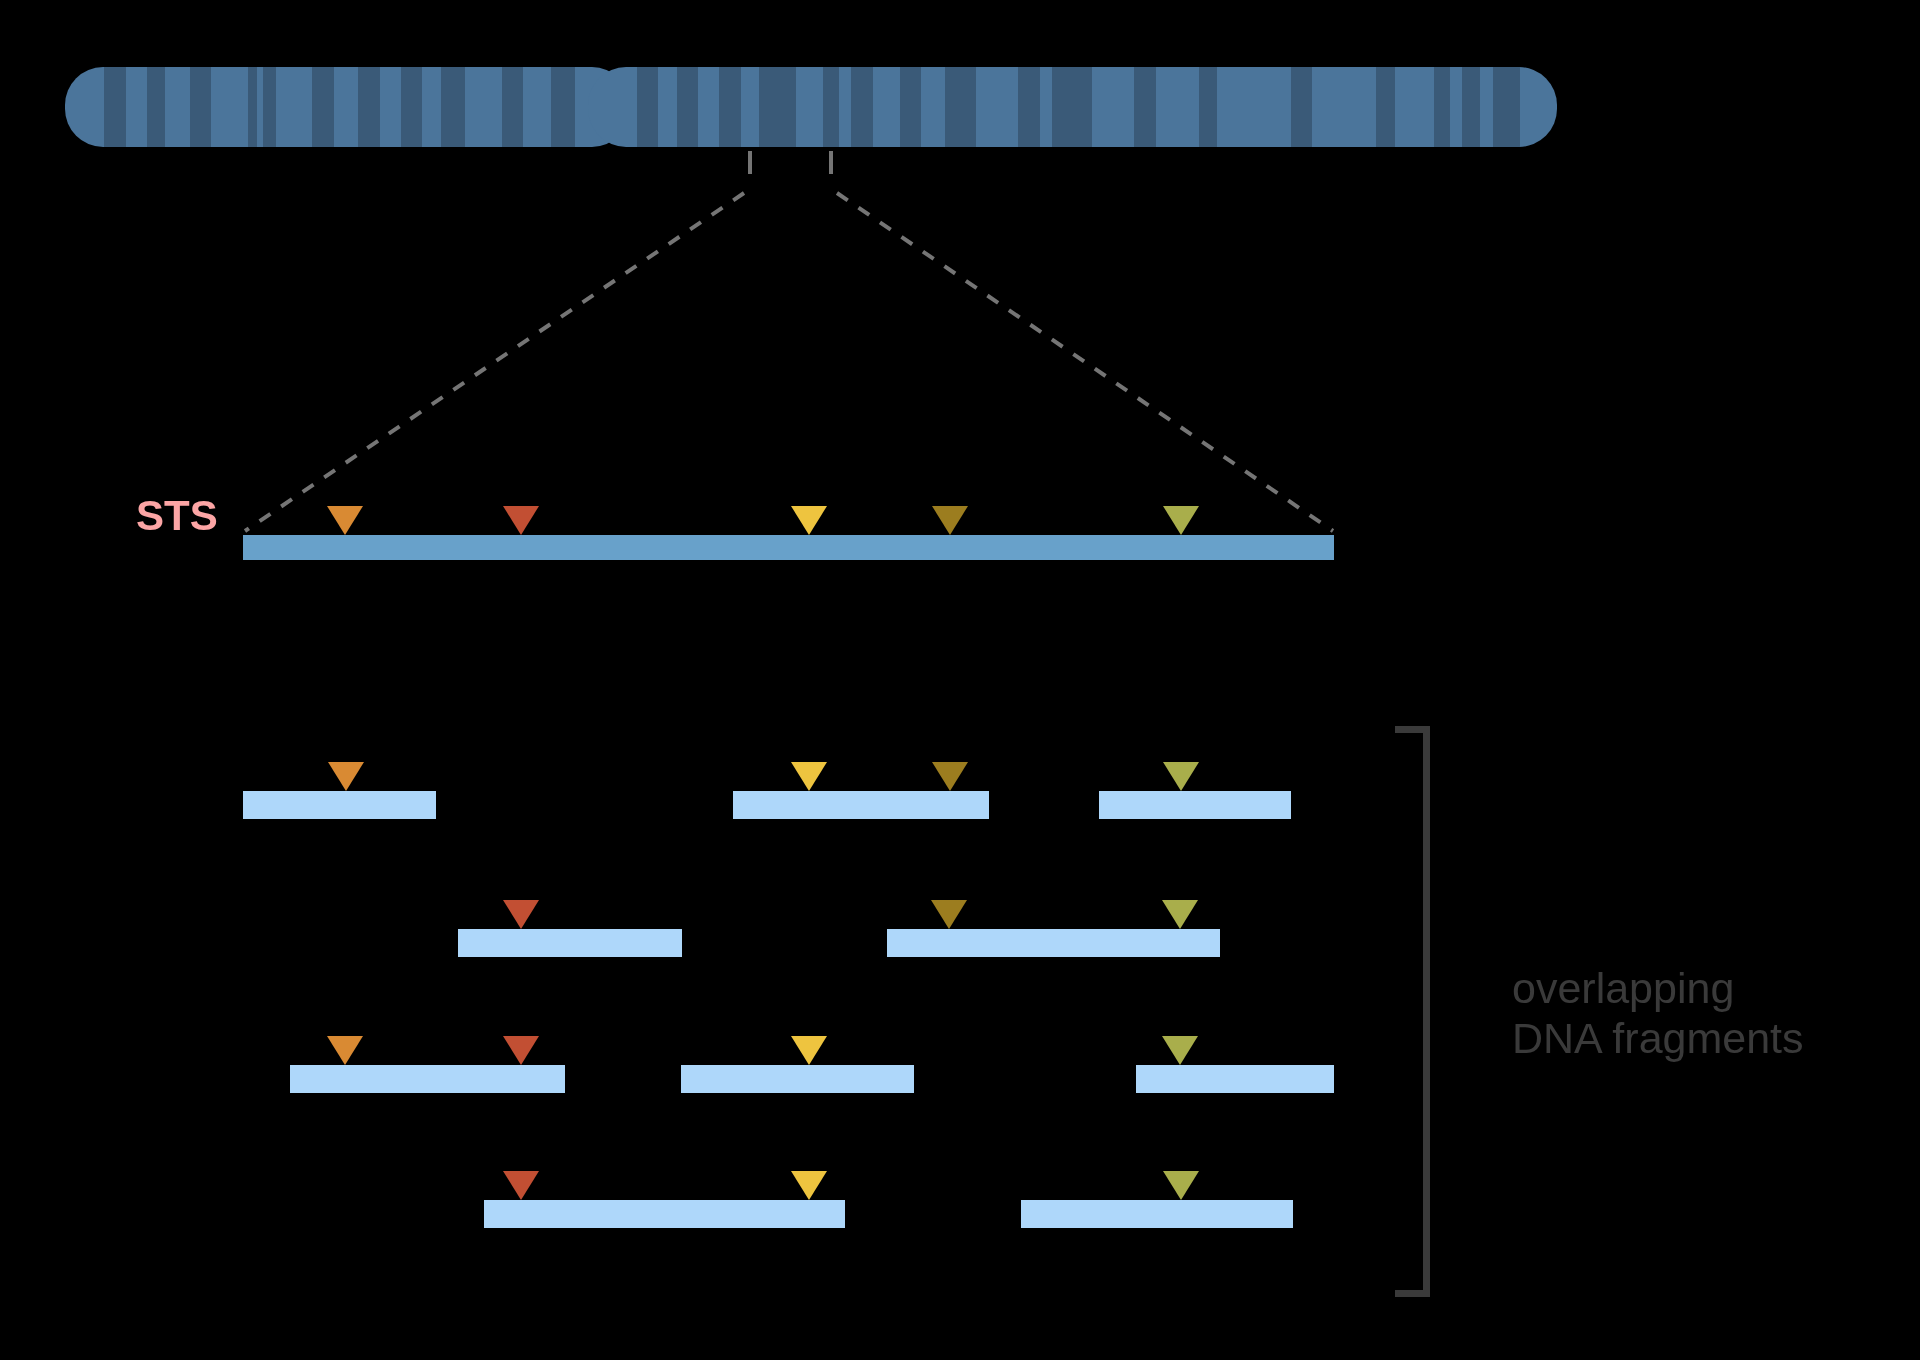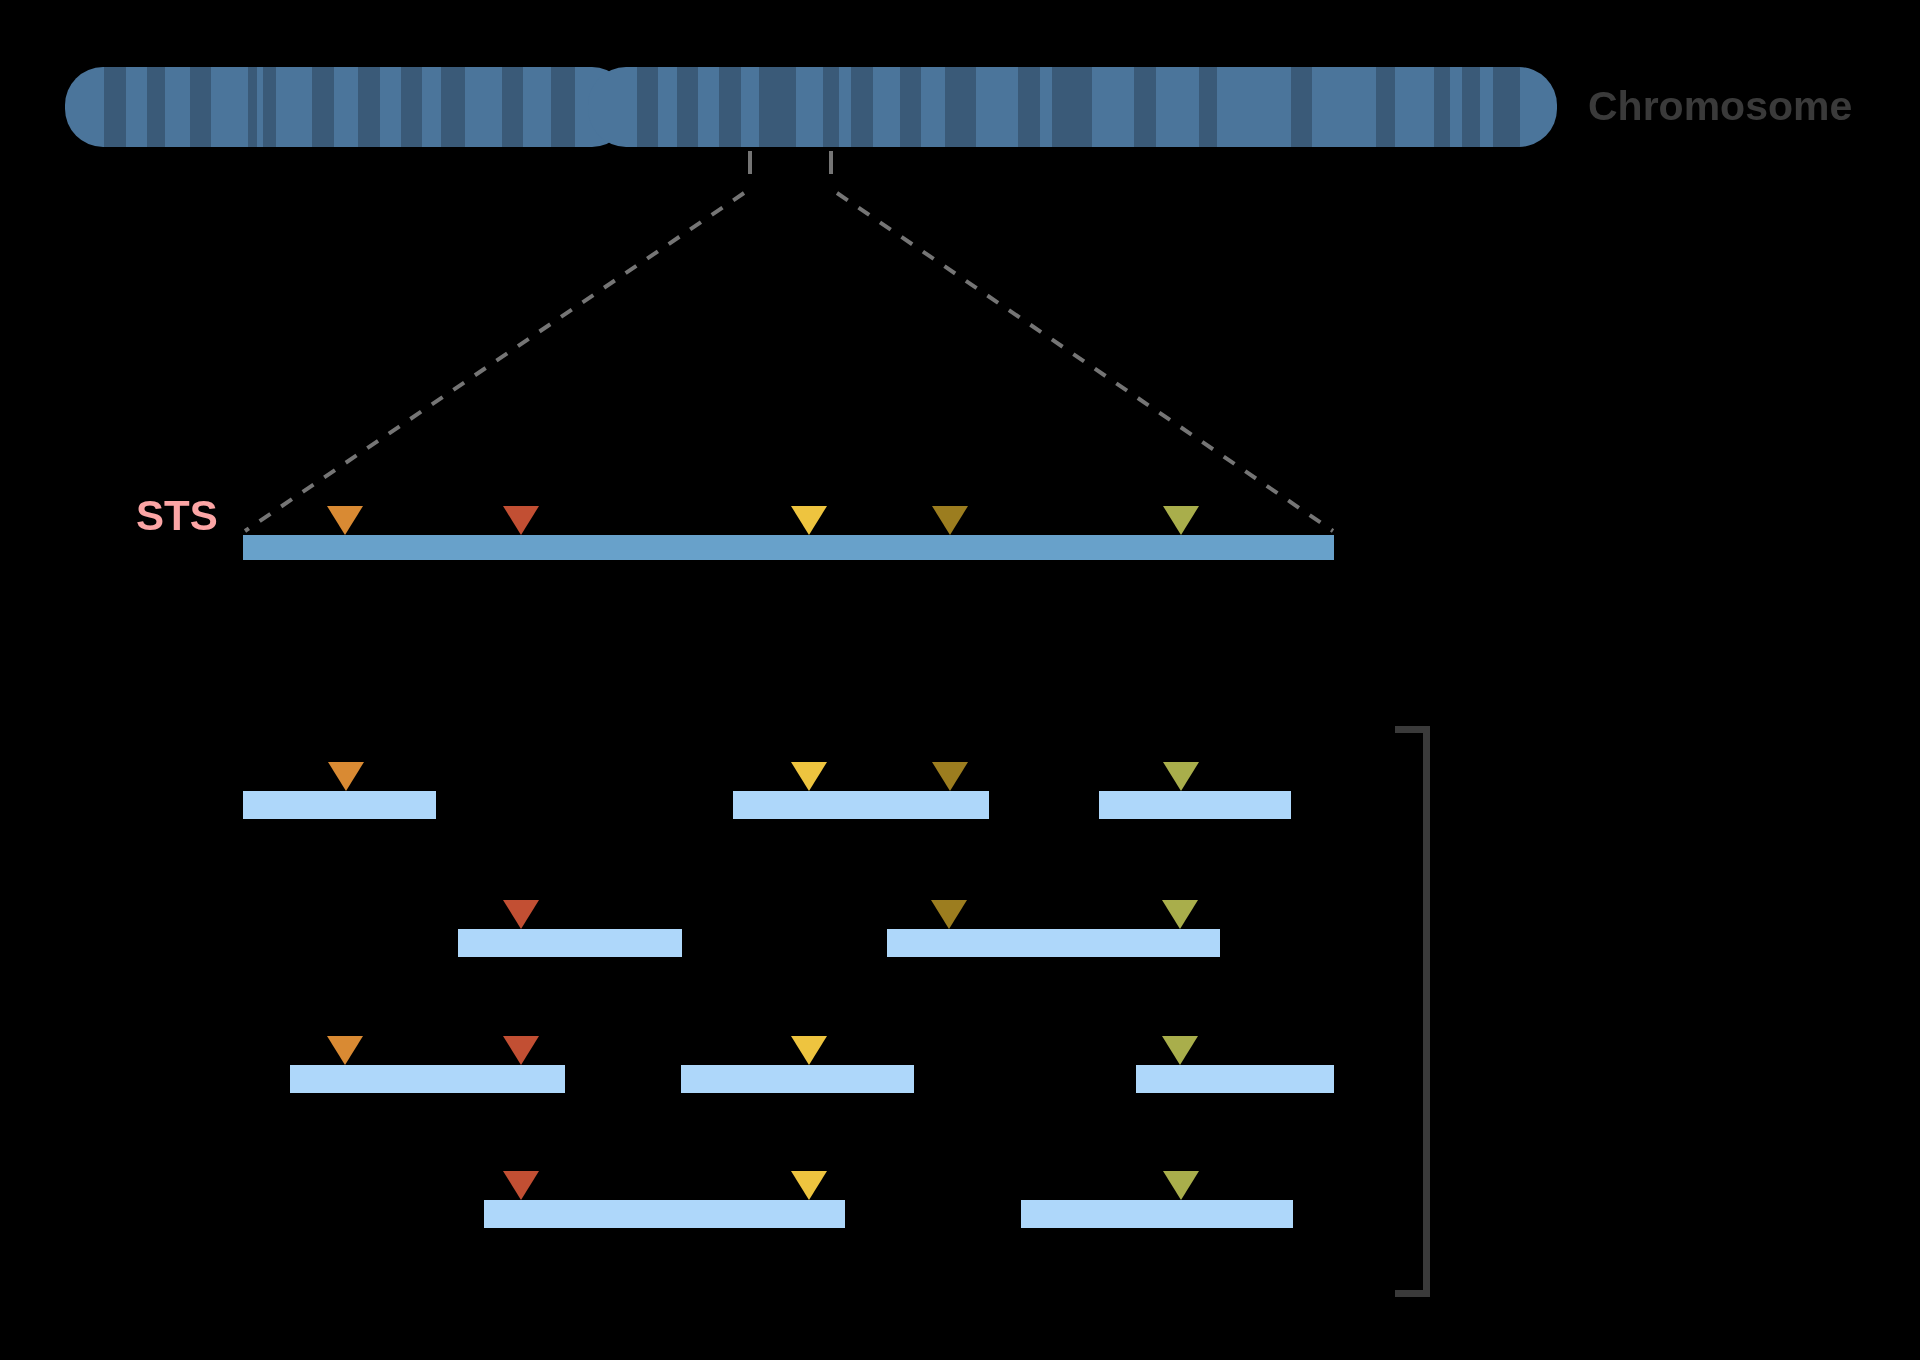--- a/index.html
+++ b/index.html
@@ -10,22 +10,25 @@
   .label { position:absolute; color:#3a3a3a; }
   .chromosome-label { left:1588px; top:84px; font-size:41px; font-weight:bold; line-height:44px; }
   .sts-label { left:136px; top:494px; font-size:42px; font-weight:bold; line-height:44px; }
   .fragments-label { left:1512px; top:963px; font-size:43px; font-weight:500; line-height:50px; }
   svg.overlay { position:absolute; left:0; top:0; }
 </style>
 </head>
 <body>
 
 <div id="stage">
-  <div class="label chromosome-label" style="color: rgb(58, 58, 58);">Chromosome</div>
   <div class="label sts-label" style="color: #fca5a5;">STS</div>
+  <div class="label fragments-label" style="color: rgb(58, 58, 58);">
+    <div>overlapping</div>
+    <div>DNA fragments</div>
+  </div>
 <div style="position: absolute; left: 65px; top: 67px; width: 565px; height: 80px; background: rgb(75, 117, 155); border-radius: 38px; overflow: hidden;">
       <div style="position: absolute; left: 39px; top: 0px; width: 22px; height: 100%; background: rgb(58, 90, 120);"></div>
       <div style="position: absolute; left: 82px; top: 0px; width: 18px; height: 100%; background: rgb(58, 90, 120);"></div>
       <div style="position: absolute; left: 125px; top: 0px; width: 21px; height: 100%; background: rgb(58, 90, 120);"></div>
       <div style="position: absolute; left: 183px; top: 0px; width: 9px; height: 100%; background: rgb(58, 90, 120);"></div>
       <div style="position: absolute; left: 198px; top: 0px; width: 13px; height: 100%; background: rgb(58, 90, 120);"></div>
       <div style="position: absolute; left: 247px; top: 0px; width: 22px; height: 100%; background: rgb(58, 90, 120);"></div>
       <div style="position: absolute; left: 293px; top: 0px; width: 22px; height: 100%; background: rgb(58, 90, 120);"></div>
       <div style="position: absolute; left: 336px; top: 0px; width: 21px; height: 100%; background: rgb(58, 90, 120);"></div>
       <div style="position: absolute; left: 376px; top: 0px; width: 24px; height: 100%; background: rgb(58, 90, 120);"></div>

